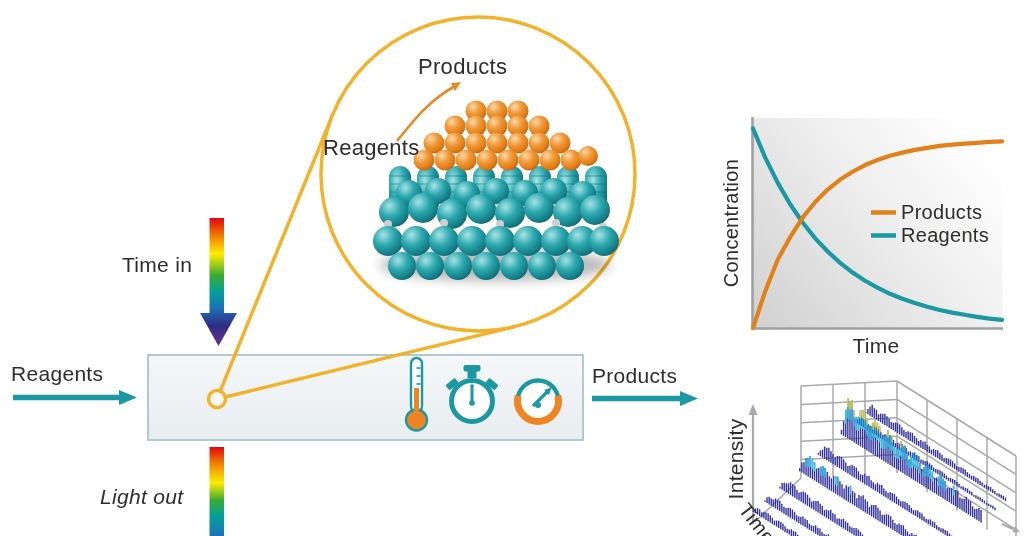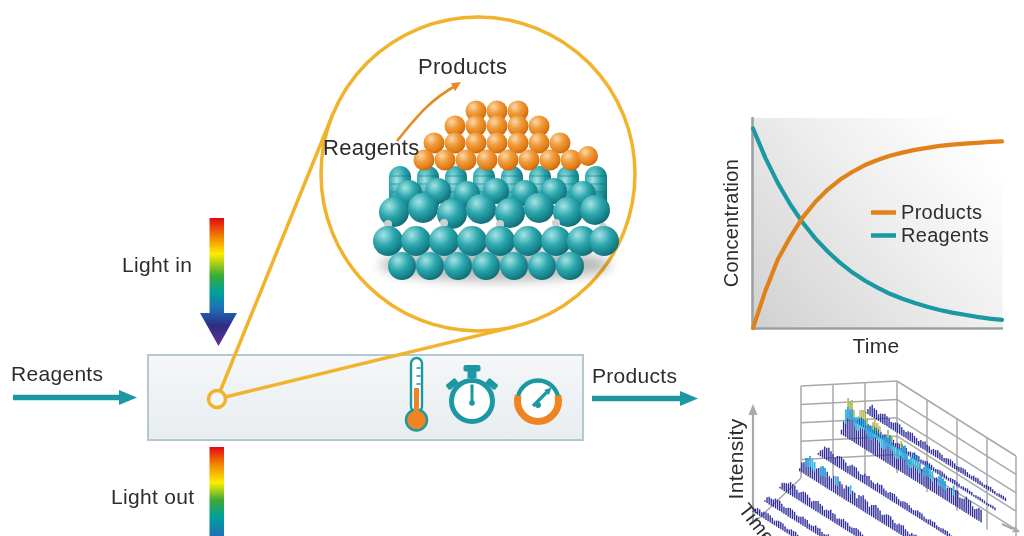--- a/index.html
+++ b/index.html
@@ -811,22 +811,22 @@
           <line x1="816.7700000000001" y1="551.935" x2="816.7700000000001" y2="546.5917100300753" stroke="#32309b" stroke-width="1.4"></line>
           <line x1="818.8850000000001" y1="553.2674999999999" x2="818.8850000000001" y2="547.9054049901773" stroke="#32309b" stroke-width="1.4"></line>
           <line x1="821" y1="554.6" x2="821" y2="548.7844618306284" stroke="#32309b" stroke-width="1.4"></line>
           <line x1="823.115" y1="555.9325" x2="823.115" y2="551.0907864048106" stroke="#32309b" stroke-width="1.4"></line>
         </g>
   </g>
 </svg>
 
 <div class="lbl f21" style="left:11px;top:362px;">Reagents</div>
 <div class="lbl f21" style="left:592px;top:364px;">Products</div>
-<div class="lbl f21" style="left:122px;top:253px;">Light in</div>
-<div class="lbl f21" style="left:111px;top:485px;">Light out</div>
+<div class="lbl f21" style="left:122px;top:253px;">Time in</div>
+<div class="lbl f21" style="left:100px;top:485px;font-style:italic;">Light out</div>
 <div class="lbl f22" style="left:418px;top:54px;">Products</div>
 <div class="lbl f22" style="left:323px;top:135px;">Reagents</div>
 <div class="lbl f20 rot" style="left:731px;top:223px;">Concentration</div>
 <div class="lbl f21" style="left:876px;top:334px;transform:translateX(-50%);">Time</div>
 <div class="lbl f20" style="left:901px;top:201px;">Products</div>
 <div class="lbl f20" style="left:901px;top:224px;">Reagents</div>
 <div class="lbl f21 rot" style="left:736px;top:459px;">Intensity</div>
 <div class="lbl f20" style="left:752px;top:499px;transform:rotate(52deg);transform-origin:left top;">Time</div>
 </div>
 

